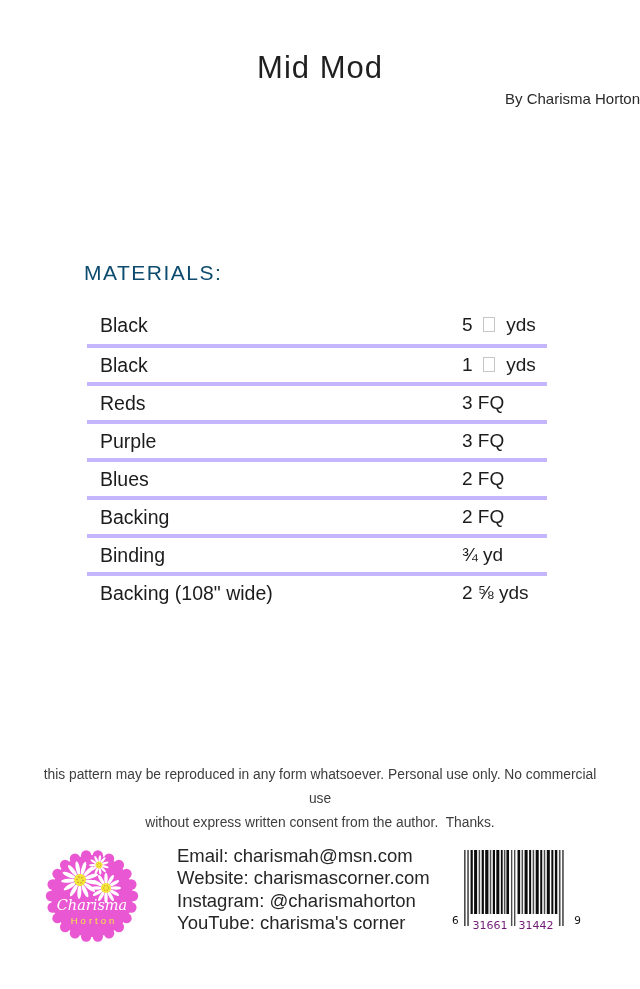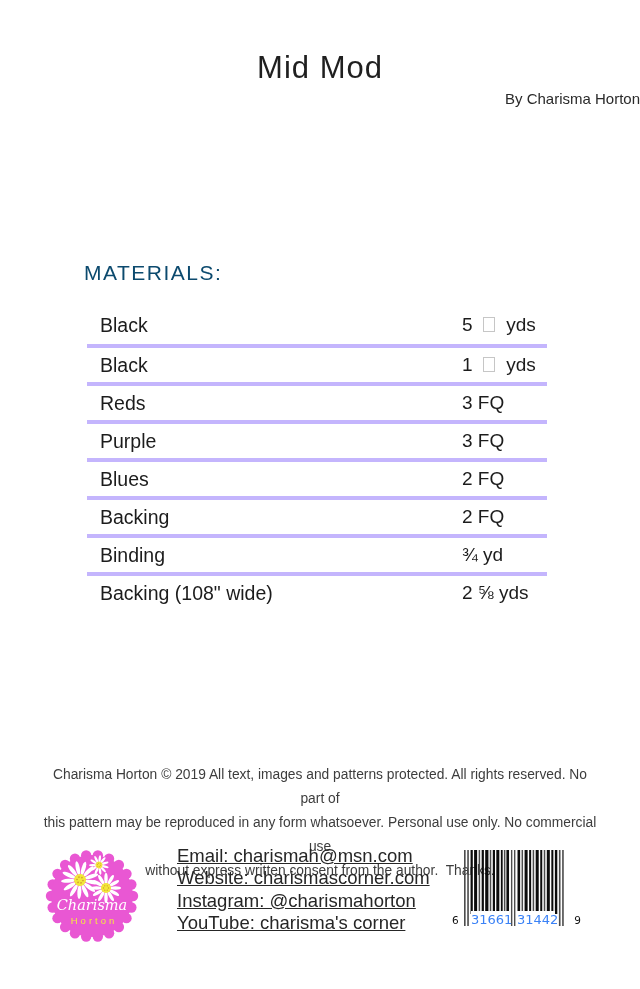--- a/index.html
+++ b/index.html
@@ -32,26 +32,26 @@
   .mvalue{position:absolute;left:351px;font-size:19px;color:#1c1c1c;white-space:nowrap;margin-left:24px;}
   .tofu{display:inline-block;width:10px;height:13px;border:1px solid #c6c6c6;margin:0 6px 0 5px;vertical-align:-1px;background:#fff;}
   
   .copyright{
     position:absolute;left:40px;top:763px;width:560px;text-align:center;
     font-size:13.8px;line-height:24px;color:#3d3d3d;
   }
   
   .badge{position:absolute;left:44px;top:848px;width:96px;height:96px;}
   .badge svg{display:block;width:96px;height:96px;}
-  .contact{position:absolute;left:177px;top:845px;font-size:18.5px;line-height:22.4px;color:#262626;text-decoration:underline;}
+  .contact{position:absolute;left:177px;top:845px;font-size:18.5px;line-height:22.4px;color:#262626;}
   .barcode{position:absolute;left:464px;top:850px;width:104px;height:78px;}
   .barcode svg{position:absolute;top:0;left:0;width:104px;height:78px;}
   .bc-g{
-    position:absolute;top:61px;height:17px;background:#ffffff;text-align:center;
-    font-size:13px;line-height:17px;color:#3b82f6;font-family:"DejaVu Sans",sans-serif;
+    position:absolute;top:67px;height:17px;background:#ffffff;text-align:center;
+    font-size:11px;line-height:17px;color:#701a75;font-family:"DejaVu Sans",sans-serif;
   }
   .bc-g1{left:7px;width:38px;}
   .bc-g2{left:53px;width:38px;text-align:center;}
   .bc-side{position:absolute;top:64px;font-size:10.5px;color:#111;font-family:"DejaVu Sans",sans-serif;}
   .bc-left{left:-12px;}
   .bc-right{right:-13px;}
 </style>
 </head>
 <body>
 
@@ -93,21 +93,20 @@
         <span class="mlabel">Binding</span>
         <span class="mvalue">¾ yd</span>
       </div>
       <div class="mrow">
         <span class="mlabel">Backing (108" wide)</span>
         <span class="mvalue">2 ⅝ yds</span>
       </div>
     </div>
 
   <div class="copyright">
-    <div>Charisma Horton © 2019 All text, images and patterns protected. All rights reserved. No part of</div>
     <div>this pattern may be reproduced in any form whatsoever. Personal use only. No commercial use</div>
     <div>without express written consent from the author.&nbsp; Thanks.</div>
   </div>
 
   <div class="badge">
     <svg viewBox="-48 -48 96 96">
       <g>
           <circle cx="41.00" cy="0.00" r="5.2" fill="#e957d3"></circle>
           <circle cx="39.34" cy="11.55" r="5.2" fill="#e957d3"></circle>
           <circle cx="34.49" cy="22.17" r="5.2" fill="#e957d3"></circle>

